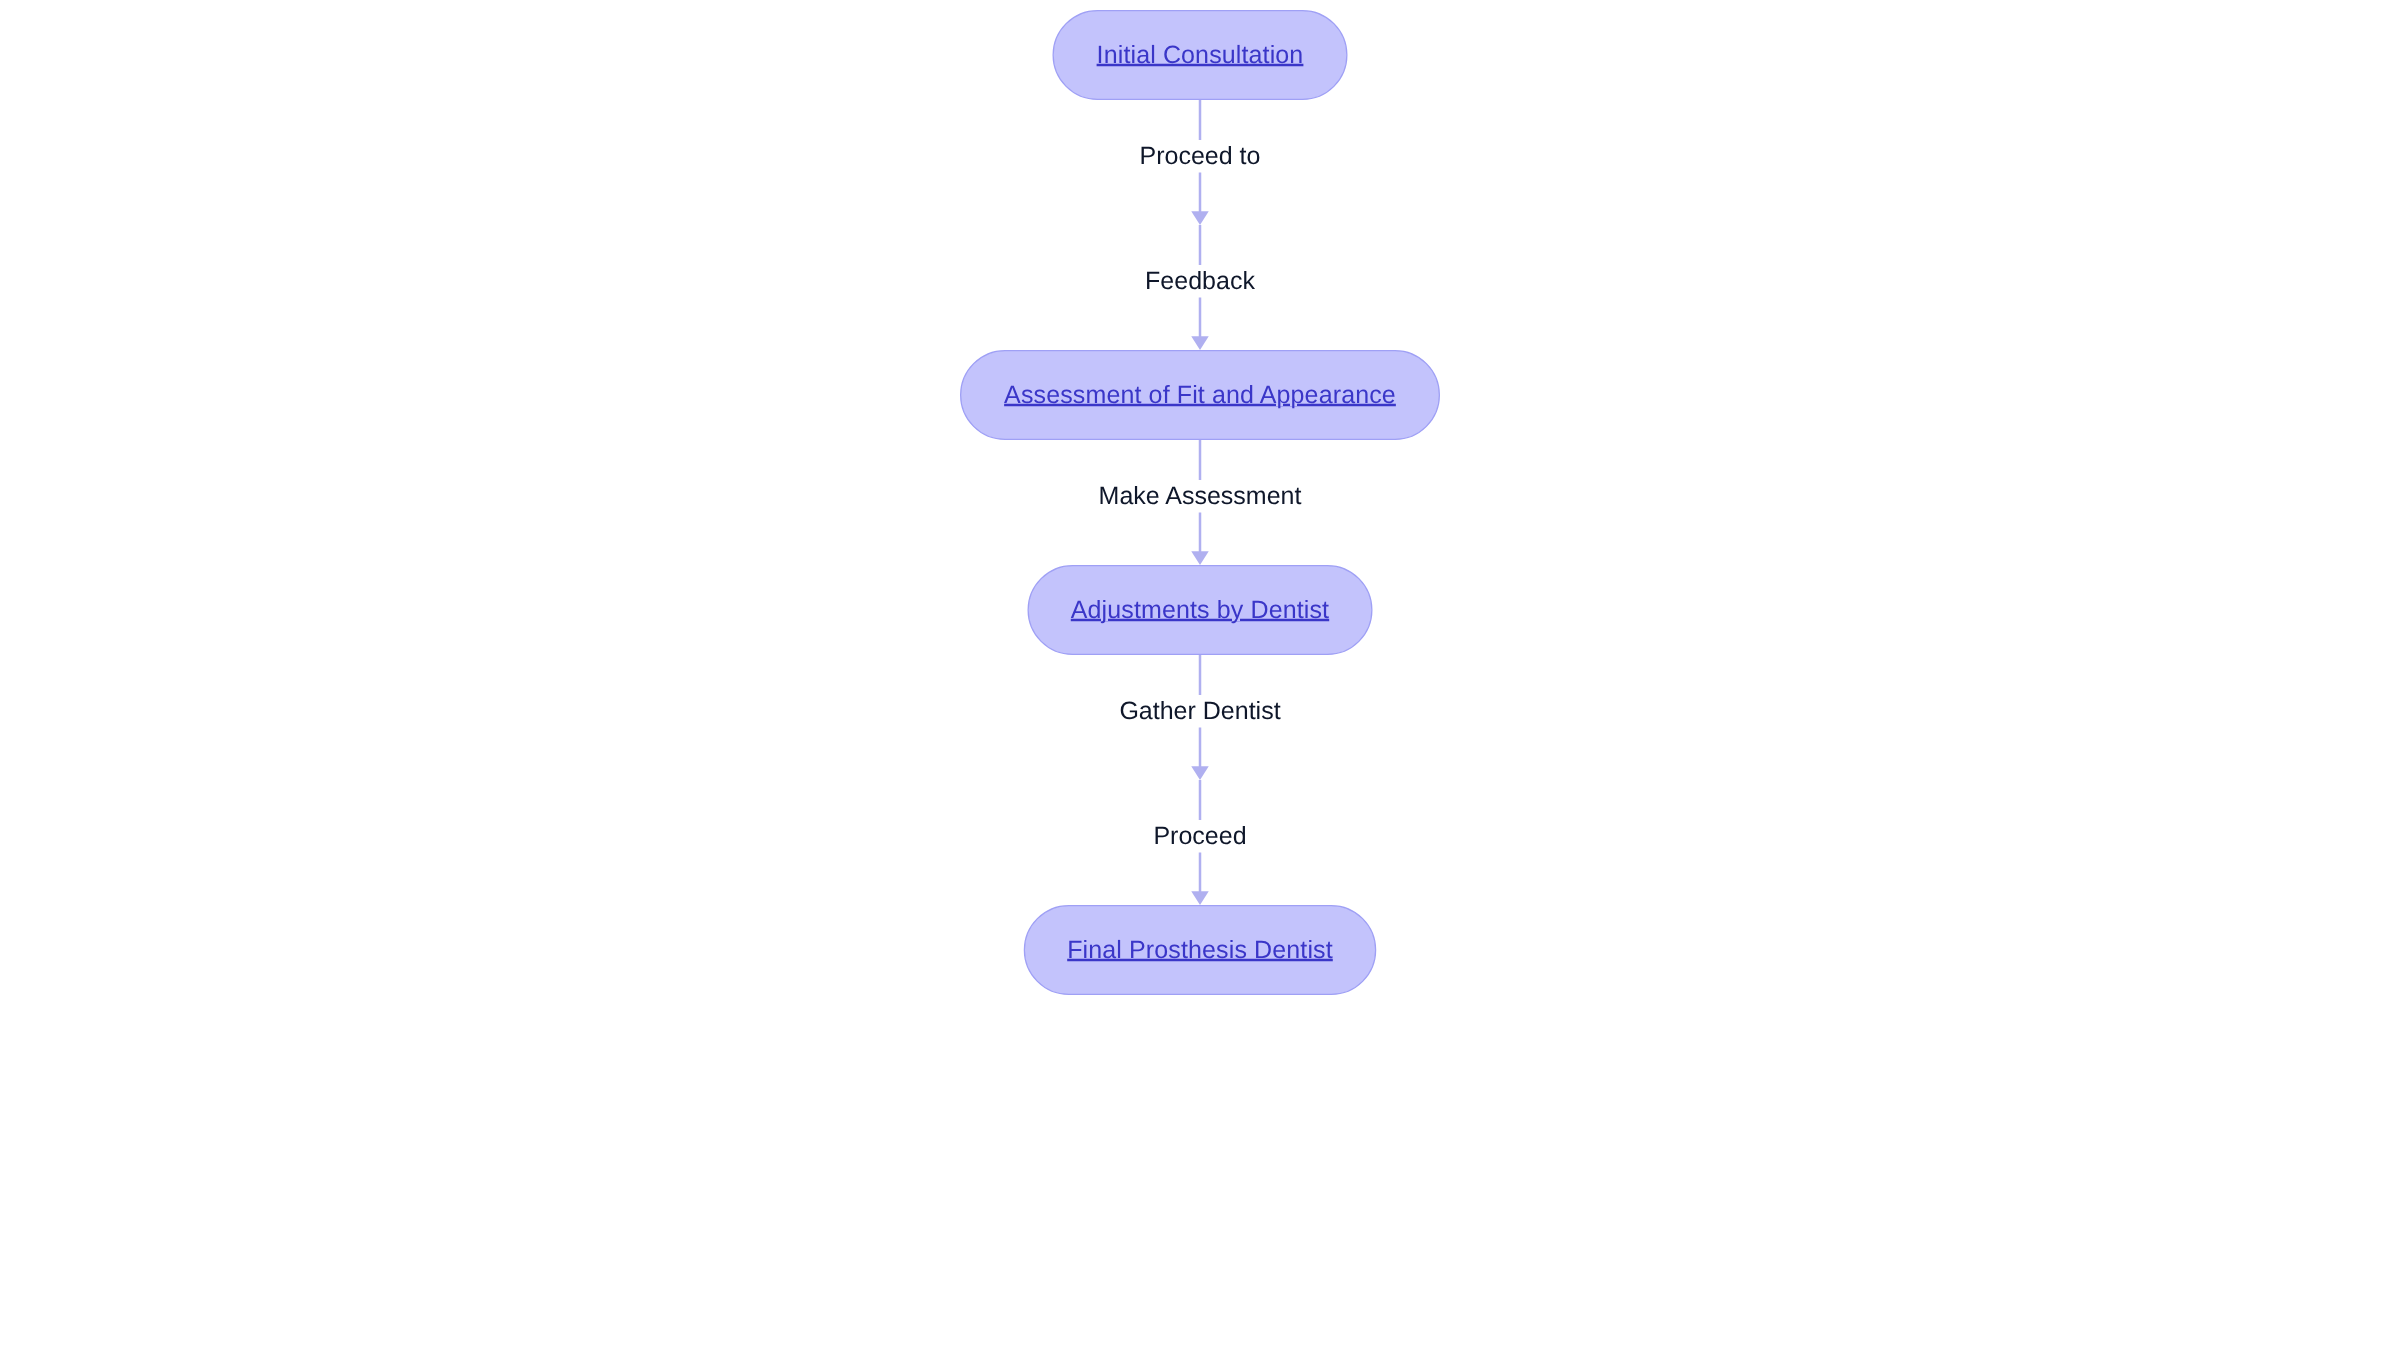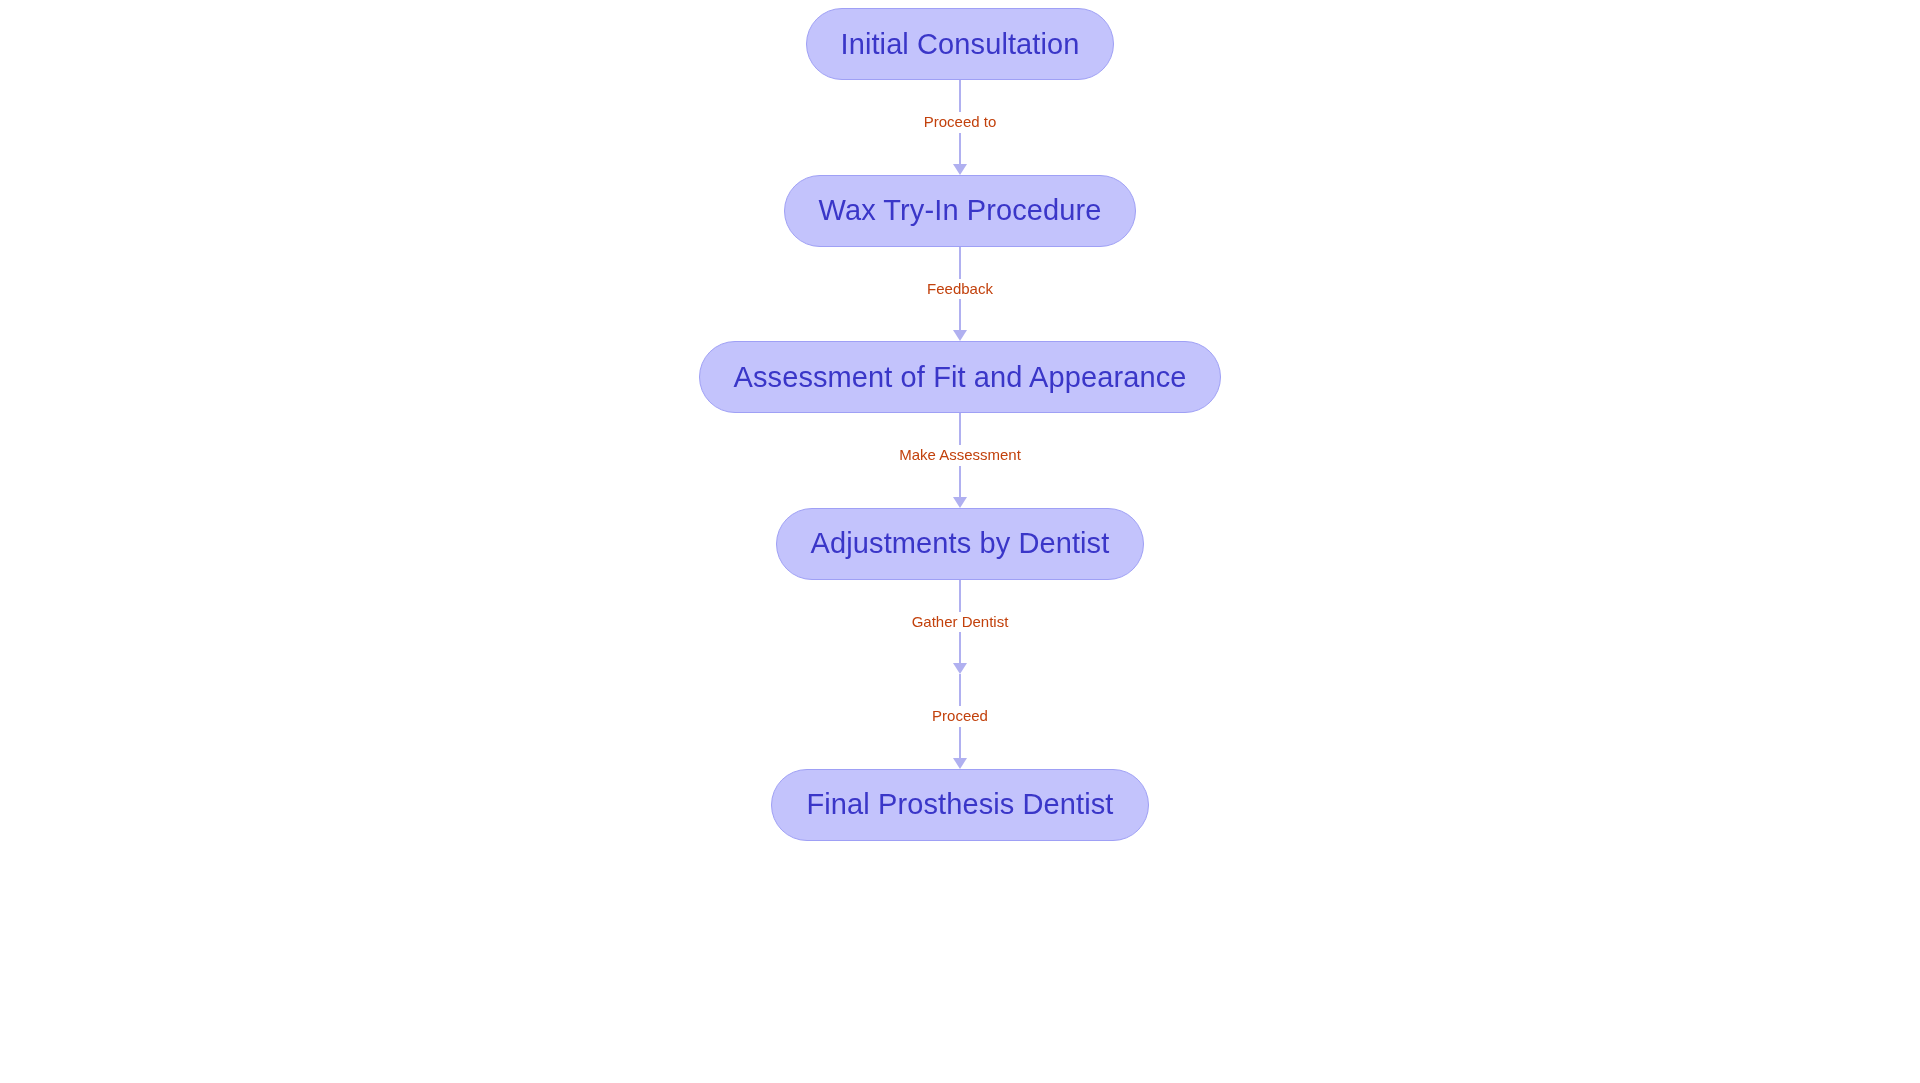--- a/index.html
+++ b/index.html
@@ -24,44 +24,45 @@
     box-sizing: border-box;
   }
   .node {
     background: #c3c3fc;
     border: 1px solid #9fa0f5;
     border-radius: 60px;
     color: #3a36c8;
     display: flex;
     align-items: center;
     justify-content: center;
-    font-size: 29px;
+    font-size: 20px;
     letter-spacing: 0.1px;
     height: 72px;
     box-sizing: border-box;
     padding: 0 34px;
     white-space: nowrap;
+    text-decoration: underline;
   }
   .edge {
     display: flex;
     flex-direction: column;
     align-items: center;
     justify-content: center;
     position: relative;
     width: 420px;
   }
   .edge .seg {
     width: 2px;
     background: #b0b0f0;
   }
   .edge .seg.top { height: 32px; }
   .edge .seg.bottom { height: 32px; }
   .edge .label {
-    color: #c2410c;
-    font-size: 15px;
+    color: #0f172a;
+    font-size: 20px;
     background: #ffffff;
     padding: 2px 10px;
     line-height: 1.1;
     white-space: nowrap;
   }
   .arrowhead {
     width: 0;
     height: 0;
     border-left: 7px solid transparent;
     border-right: 7px solid transparent;
@@ -78,23 +79,20 @@
     <span>Initial Consultation</span>
   </div>
 
   <div class="edge">
     <div class="seg top"></div>
     <div class="label">Proceed to</div>
     <div class="seg bottom"></div>
     <div class="arrowhead"></div>
   </div>
 
-  <div class="node">
-    <span>Wax Try-In Procedure</span>
-  </div>
 
   <div class="edge">
     <div class="seg top"></div>
     <div class="label">Feedback</div>
     <div class="seg bottom"></div>
     <div class="arrowhead"></div>
   </div>
 
   <div class="node">
     <span>Assessment of Fit and Appearance</span>

